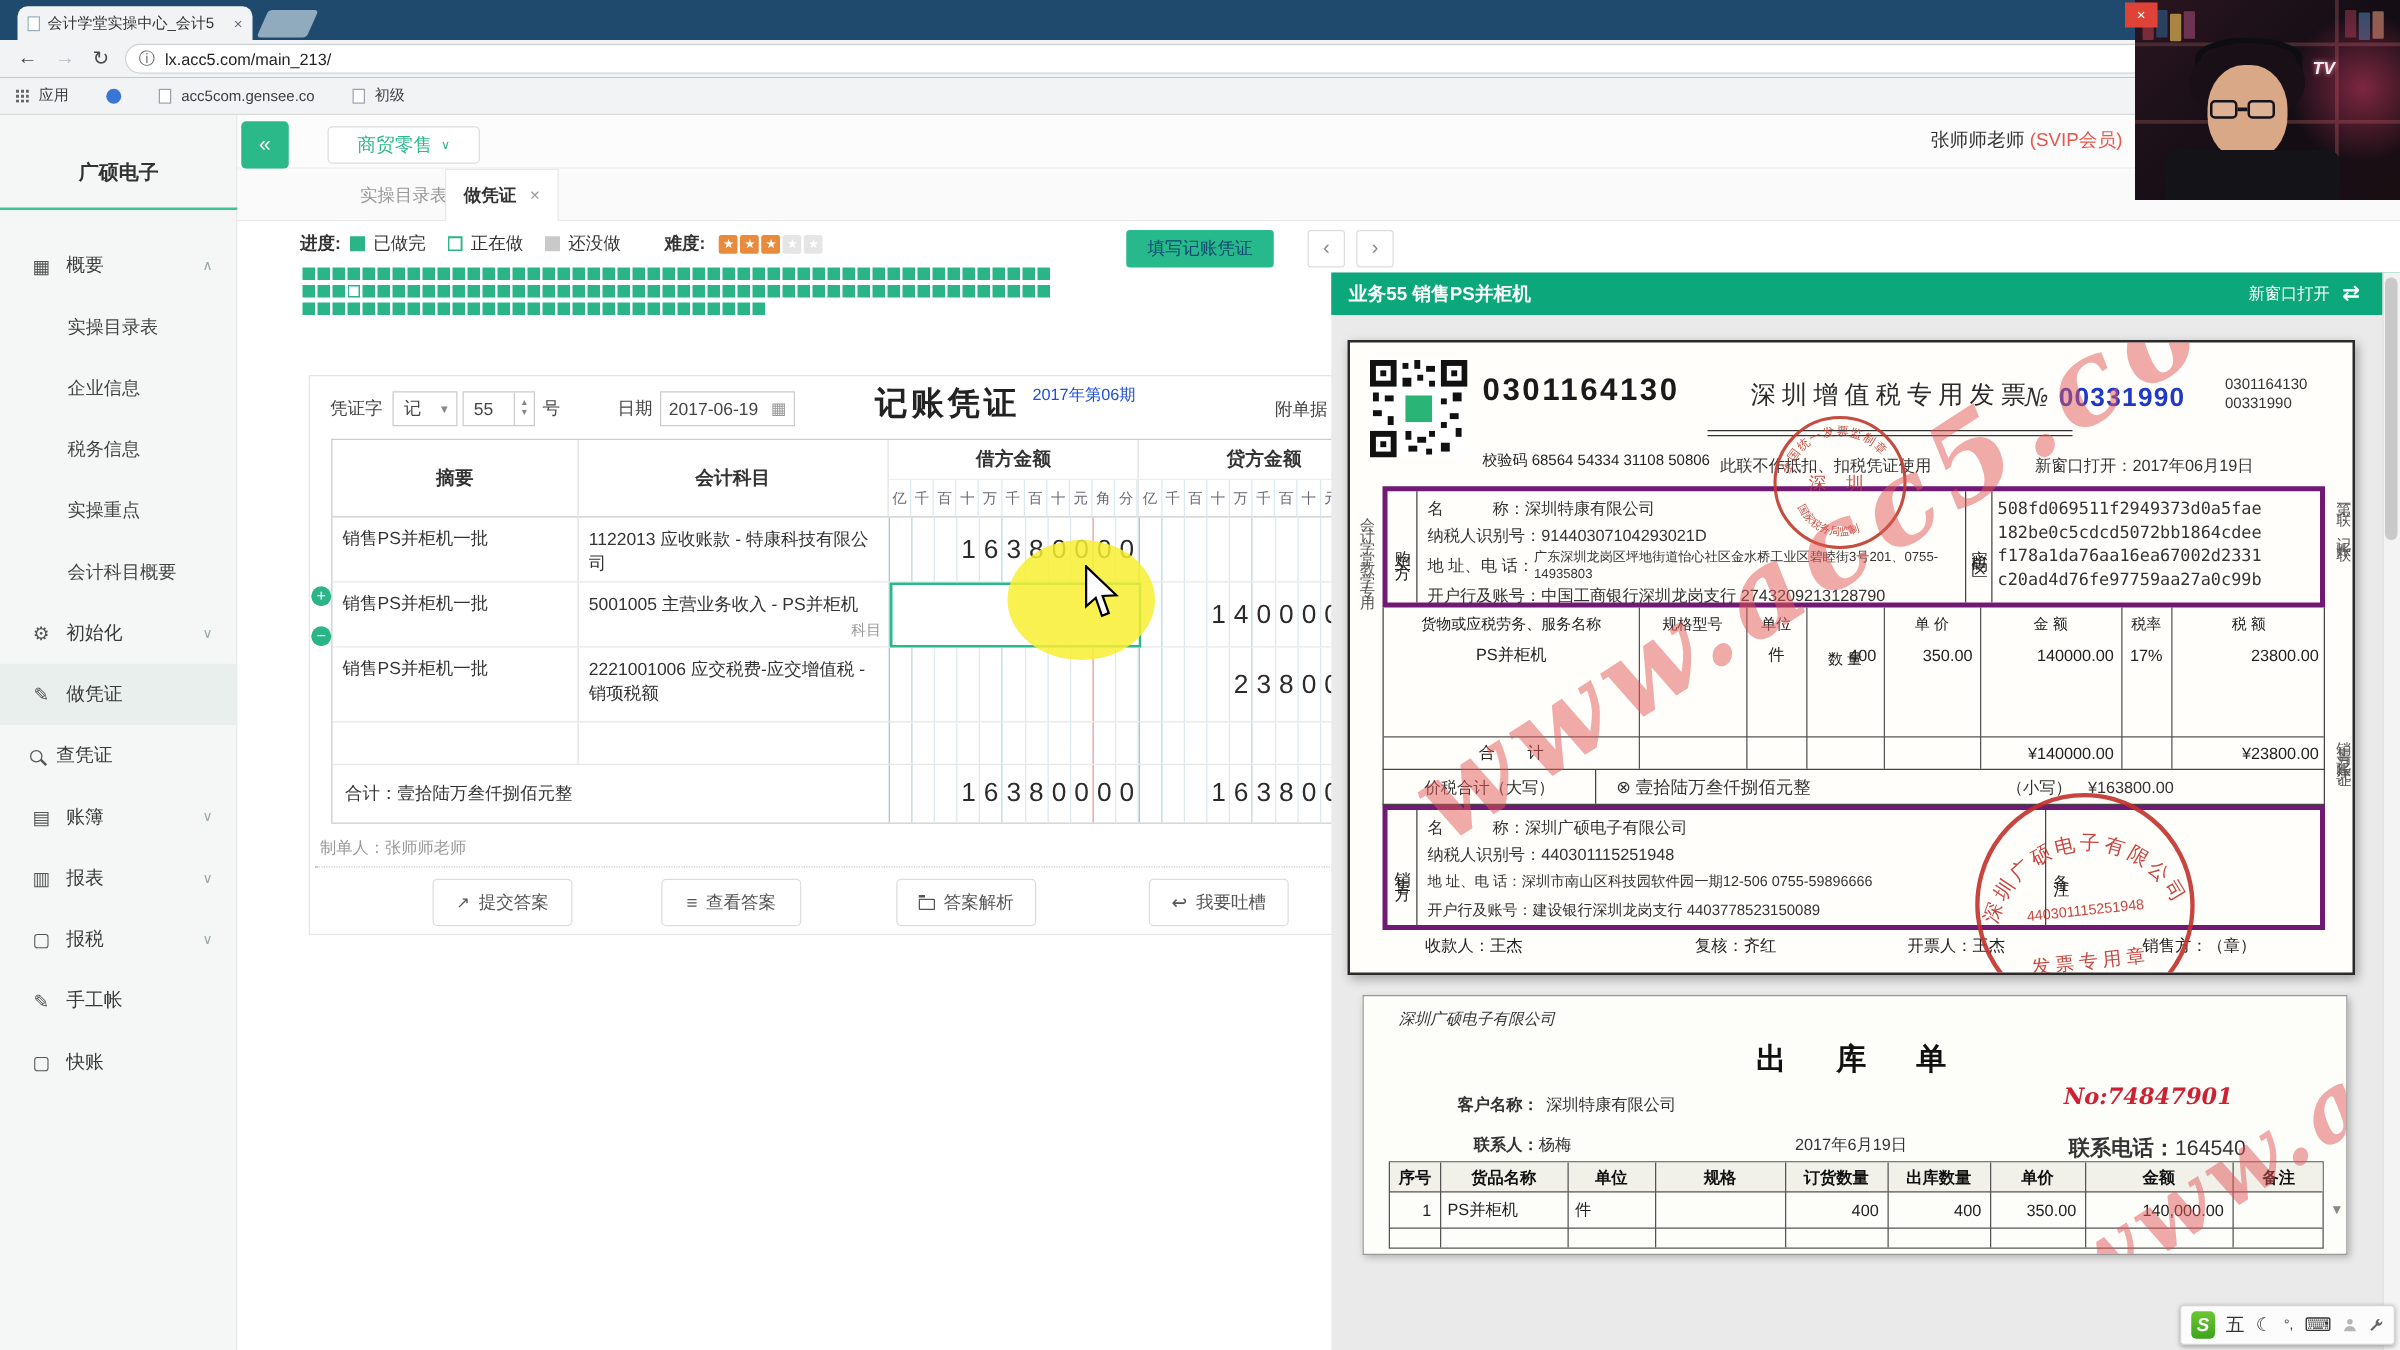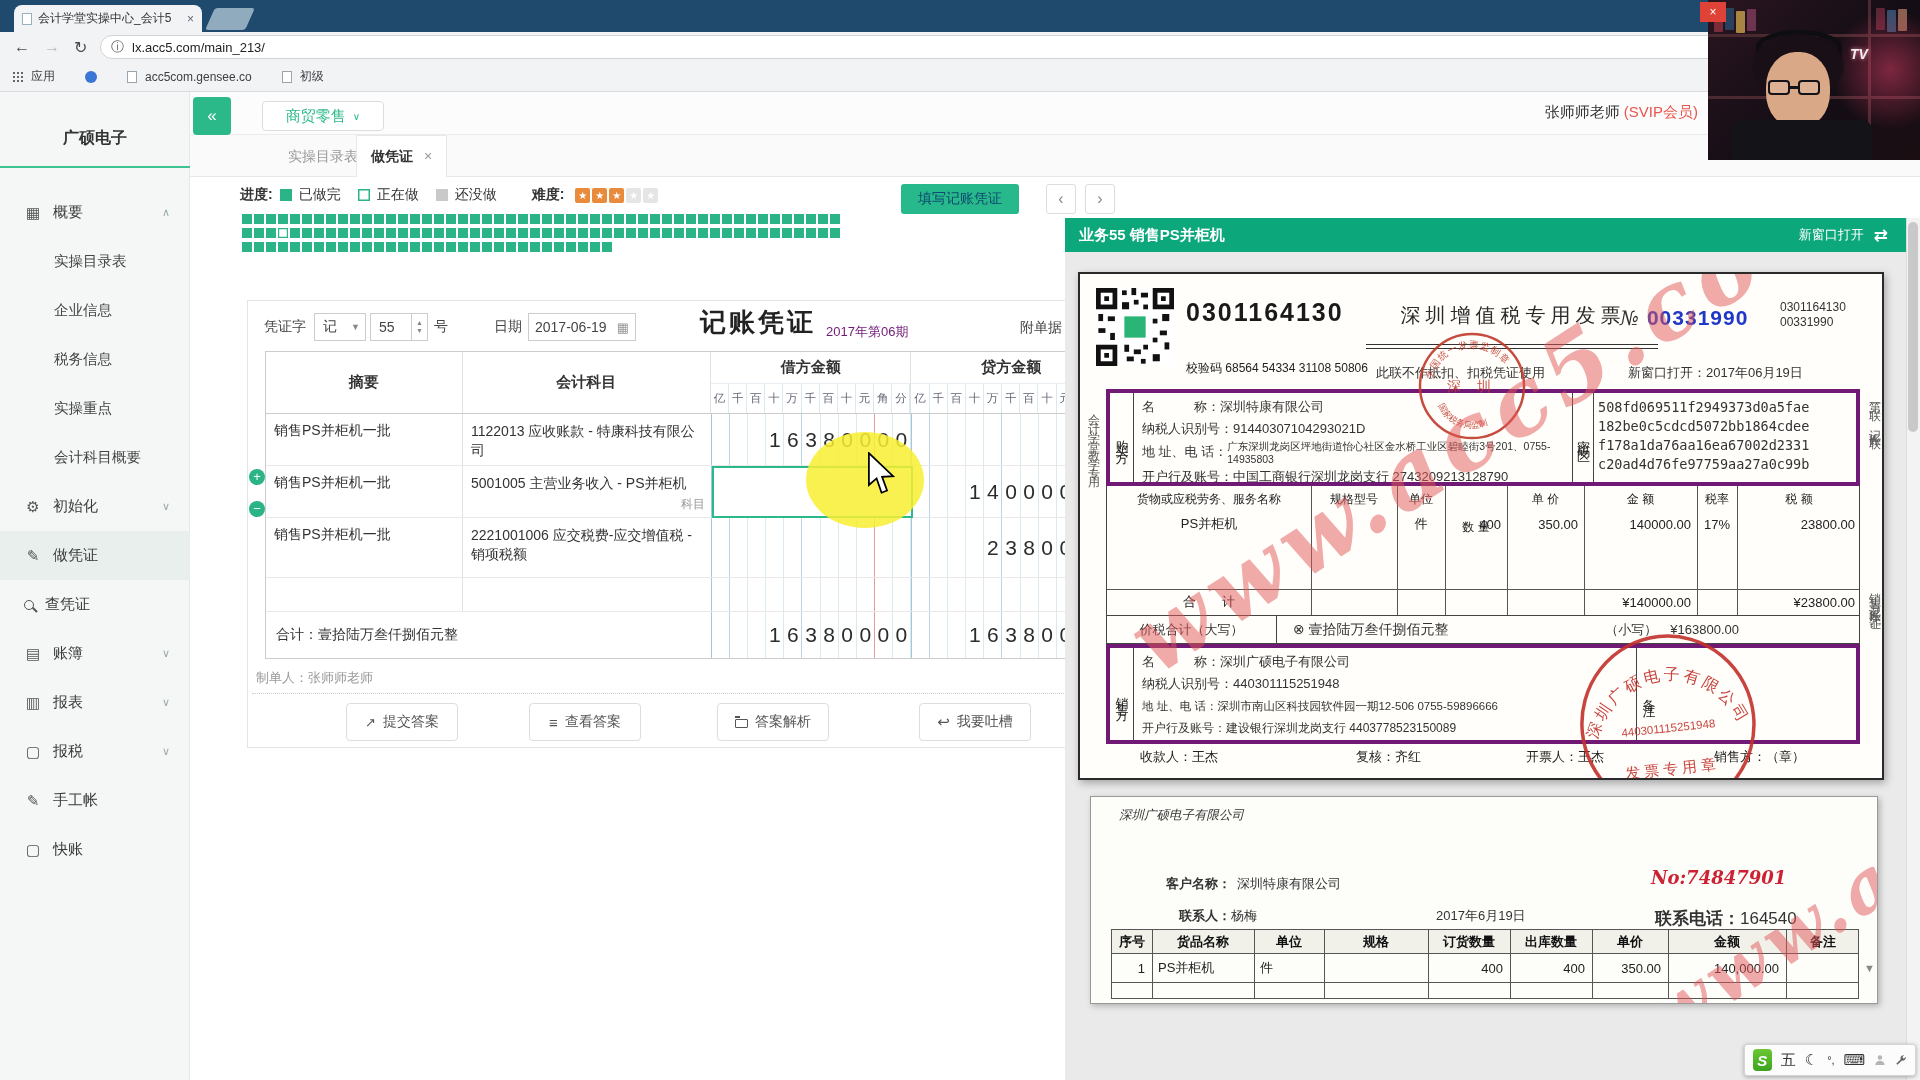--- a/index.html
+++ b/index.html
@@ -89,21 +89,21 @@
   #vbox{position:absolute;left:57px;top:123px;width:1200px;height:448px;border:1px solid #e3e6e6;background:#fff;}
   #vctrl{position:absolute;left:16px;top:12px;display:flex;align-items:center;font-size:14px;color:#444;}
   .vsel{width:52px;height:28px;border:1px solid #ccc;margin:0 4px 0 8px;display:flex;align-items:center;padding-left:8px;gap:10px;background:#fff;}
   .vsel .car{color:#888;font-size:9px;margin-left:auto;margin-right:5px;}
   .vnum{width:58px;height:28px;border:1px solid #ccc;margin-right:6px;display:flex;align-items:center;background:#fff;}
   .vnum .nv{flex:1;padding-left:8px;}
   .vnum .spin{width:16px;height:100%;border-left:1px solid #ccc;display:flex;flex-direction:column;align-items:center;justify-content:center;font-size:7px;color:#888;line-height:8px;}
   .vdate{width:108px;height:28px;border:1px solid #ccc;margin-left:6px;display:flex;align-items:center;padding:0 6px;gap:6px;background:#fff;}
   .vdate .cal{margin-left:auto;color:#999;font-size:13px;}
   #vtitle{position:absolute;left:452px;top:4px;font-size:26px;font-weight:bold;letter-spacing:3px;color:#222;}
-  #vperiod{position:absolute;left:578px;top:22px;font-size:13px;color:#701a75;}
+  #vperiod{position:absolute;left:578px;top:6px;font-size:13px;color:#1d4ed8;}
   #vattachlb{position:absolute;left:772px;top:18px;font-size:14px;color:#444;}
   #vattach{position:absolute;left:820px;top:12px;width:30px;height:28px;border:1px solid #ccc;background:#fff;padding:4px 0 0 8px;font-size:14px;}
 
   #vtable{position:absolute;left:17px;top:50px;width:848px;border:1px solid #ccc;background:#fff;}
   .vhead{display:flex;height:62px;border-bottom:1px solid #ccc;}
   .hc{border-right:1px solid #e2e2e2;display:flex;align-items:center;justify-content:center;font-size:15px;font-weight:bold;color:#333;}
   .hc-sum{width:197px;} .hc-acc{width:249px;}
   .hgrp{width:201px;display:flex;flex-direction:column;border-right:1px solid #e2e2e2;}
   .hgrp .hlbl{height:32px;display:flex;align-items:center;justify-content:center;font-size:15px;font-weight:bold;border-bottom:1px solid #e8eef2;}
   .dgrid{display:grid;grid-template-columns:repeat(11,1fr);flex:1;}
@@ -779,20 +779,21 @@
         <span style="left:34px">收款人：王杰</span>
         <span style="left:250px">复核：齐红</span>
         <span style="left:420px">开票人：王杰</span>
         <span style="left:608px">销售方：（章）</span>
       </div>
     </div>
 
     <div id="outbound">
       <div id="wm2">www.acc5.com</div>
       <div id="ob-comp">深圳广硕电子有限公司</div>
+      <div id="ob-title">出　库　单</div>
       <div id="ob-cust">
         <b>客户名称：</b><span>深圳特康有限公司</span>
       </div>
       <div id="ob-no">No:74847901</div>
       <div id="ob-contact">
         <b>联系人：</b><span>杨梅</span>
       </div>
       <div id="ob-date">2017年6月19日</div>
       <div id="ob-phone">
         <b>联系电话：</b><span>164540</span>

